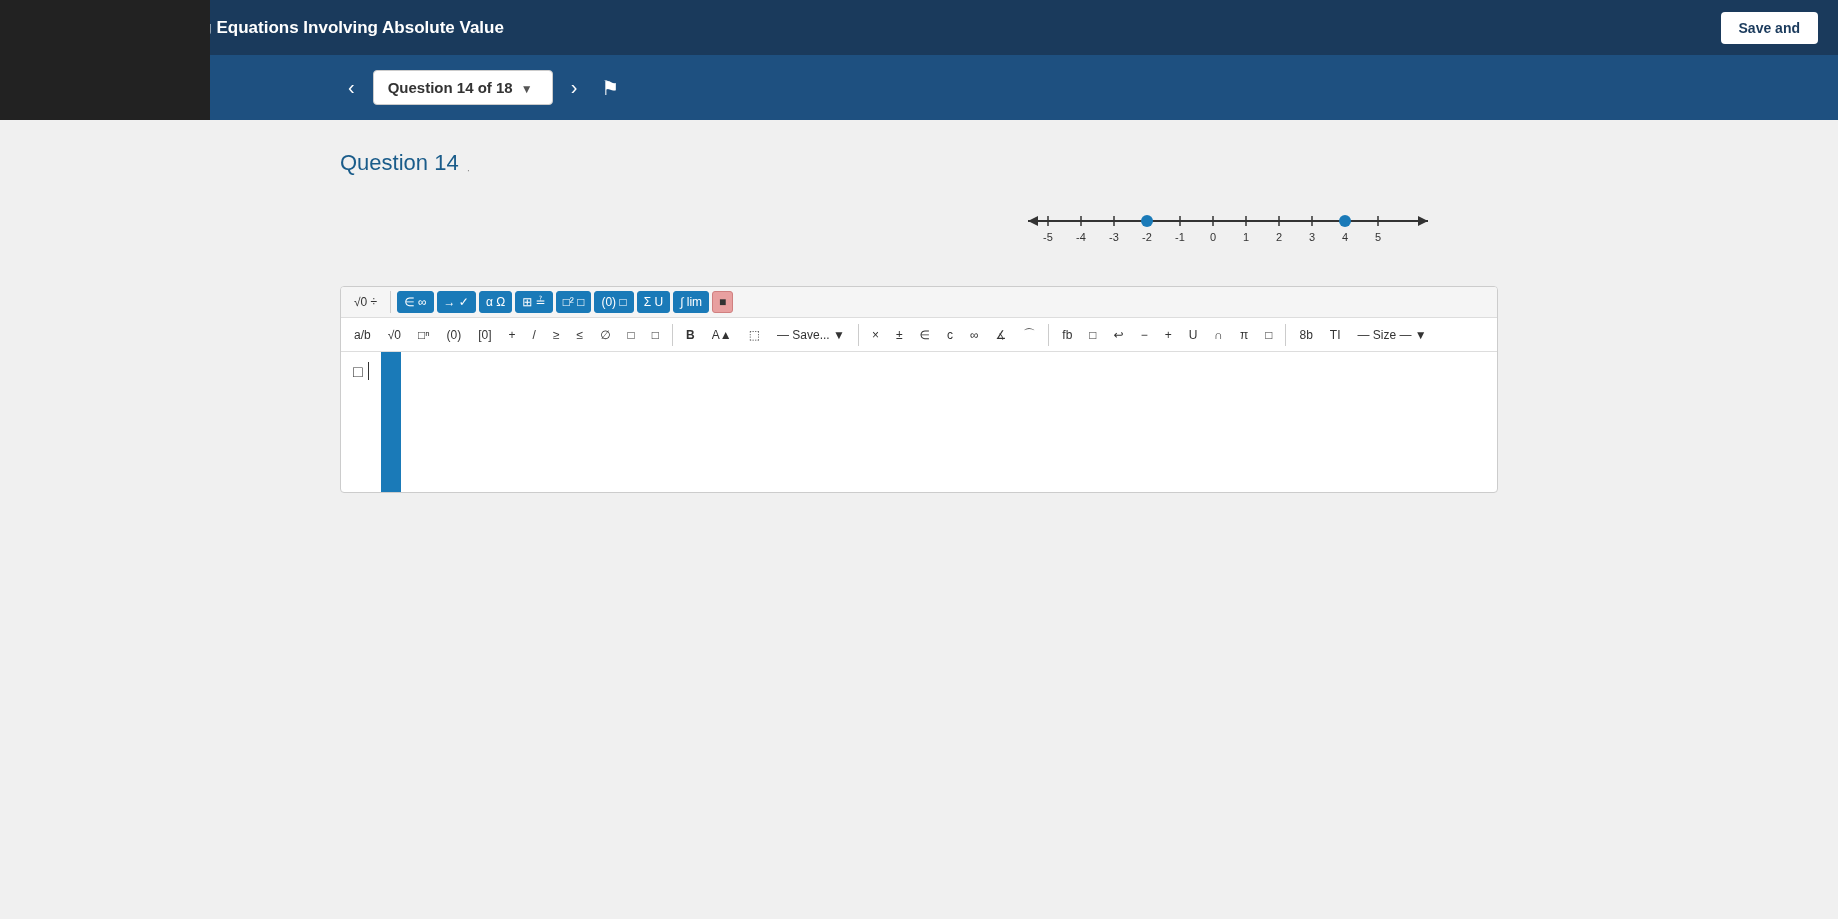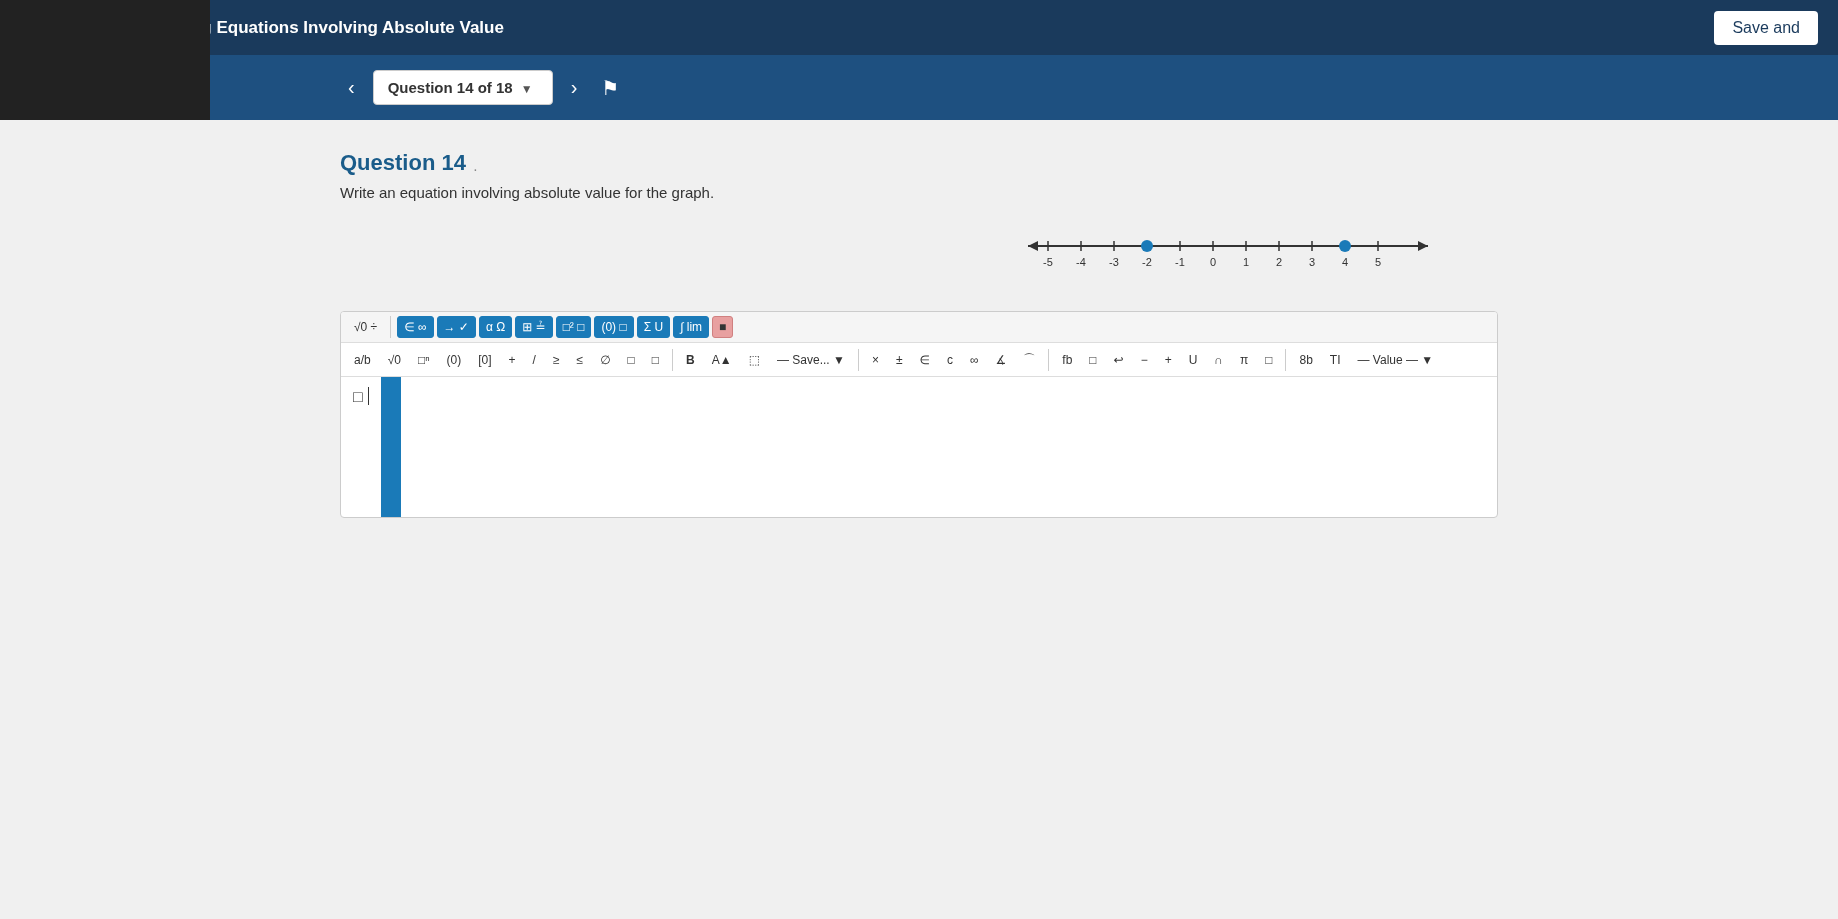--- a/index.html
+++ b/index.html
@@ -36,22 +36,22 @@
     }
     .top-bar-title {
       color: white;
       font-weight: bold;
       font-size: 17px;
     }
     .save-btn {
       background: white;
       border: none;
       padding: 8px 18px;
-      font-size: 16px;
-      font-weight: normal;
+      font-size: 14px;
+      font-weight: bold;
       cursor: pointer;
       border-radius: 4px;
       color: #1a3a5c;
     }
 
     
     .nav-bar {
       background: #1e5080;
       height: 65px;
       display: flex;
@@ -95,23 +95,23 @@
     
     .main-content {
       background: #f0f0f0;
       min-height: 799px;
       padding: 30px 340px 80px 340px;
       position: relative;
     }
 
     .question-title {
       font-size: 22px;
-      font-weight: bold;
+      font-weight: normal;
       color: #1a5c8a;
-      margin-bottom: 8px;
+      margin-bottom: 20px;
       display: flex;
       align-items: flex-end;
       gap: 8px;
     }
     .question-dot {
       font-size: 10px;
       color: #888;
     }
 
     .question-text {
@@ -258,21 +258,20 @@
   <span class="bookmark-icon">⚑</span>
 </div>
 
 <div class="main-content">
 
   <div class="question-title">
     <span>Question 14</span>
     <span class="question-dot">·</span>
   </div>
 
-  <p class="question-text">Write an equation involving absolute value for the graph.</p>
 
   <div class="number-line-container">
     <svg class="number-line-svg" width="420" height="60" viewBox="0 0 420 60">
 
       <line x1="10" y1="25" x2="410" y2="25" stroke="#333" stroke-width="2"></line>
 
       <polygon points="10,25 20,20 20,30" fill="#333"></polygon>
 
       <polygon points="410,25 400,20 400,30" fill="#333"></polygon>
 
@@ -365,21 +364,21 @@
       <button class="tb-btn">↩</button>
       <button class="tb-btn">−</button>
       <button class="tb-btn">+</button>
       <button class="tb-btn">U</button>
       <button class="tb-btn">∩</button>
       <button class="tb-btn">π</button>
       <button class="tb-btn">□</button>
       <div class="toolbar-divider"></div>
       <button class="tb-btn">8b</button>
       <button class="tb-btn">TI</button>
-      <button class="tb-btn">— Value — ▼</button>
+      <button class="tb-btn">— Size — ▼</button>
     </div>
 
     <div class="editor-wrapper">
       <div class="editor-area" contenteditable="true" style="">
         <span>□</span>
         <span class="editor-cursor"></span>
       </div>
       <div class="editor-scrollbar"></div>
     </div>
   </div>

